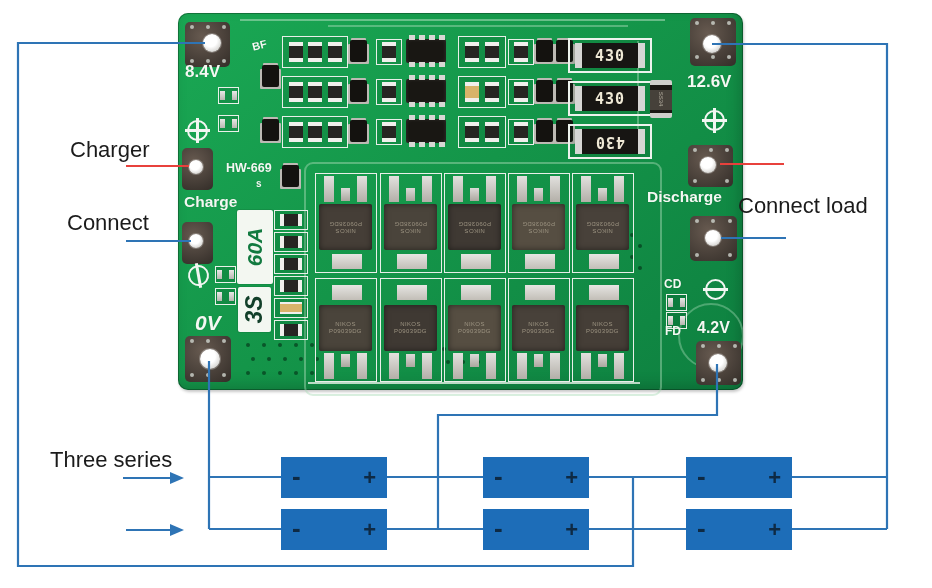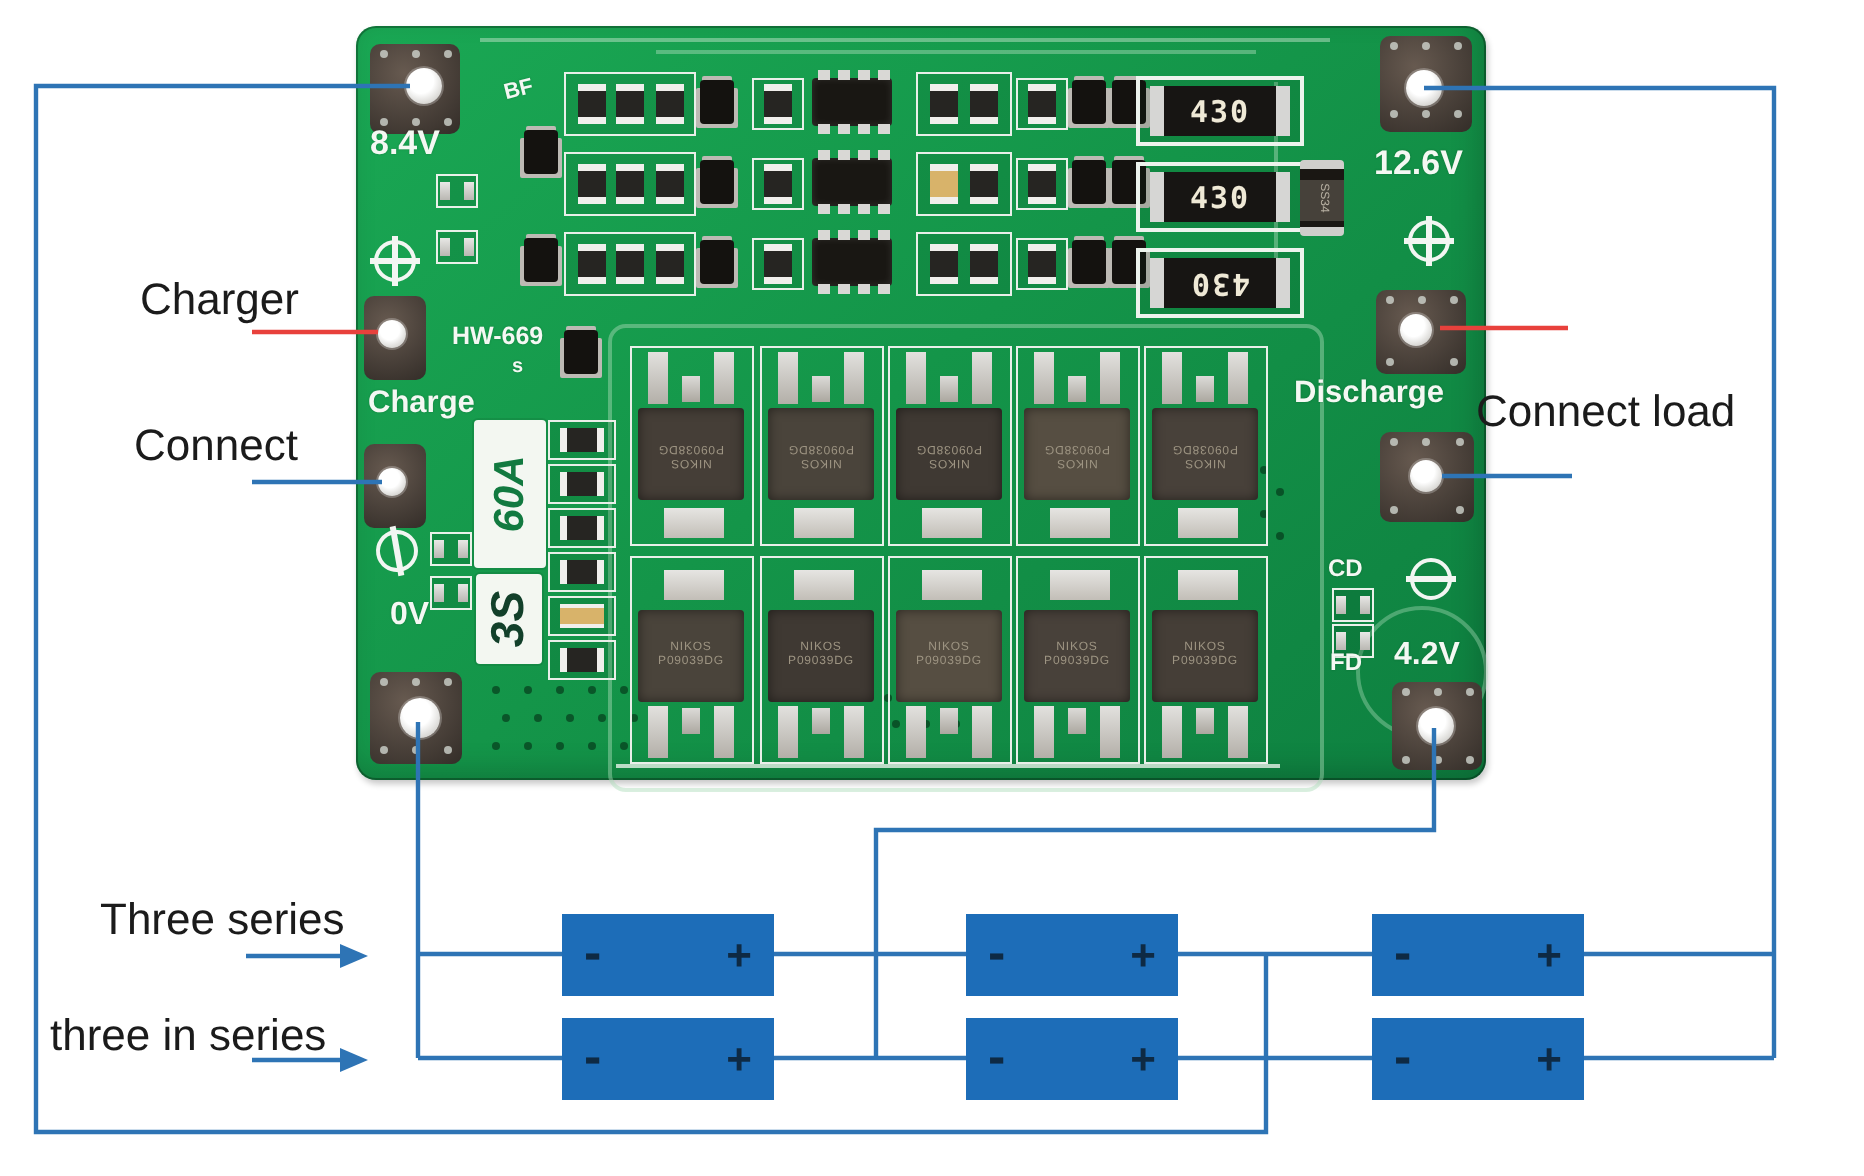--- a/index.html
+++ b/index.html
@@ -146,21 +146,21 @@
       </div>
     <div class="sym minus" style="left:10px;top:252px;transform:rotate(80deg);">
         <i class="h"></i>
       </div>
     <div class="sym minus" style="left:527px;top:266px;">
         <i class="h"></i>
       </div>
 
     <div class="silk" style="left:7px;top:49px;font-size:17px;">8.4V</div>
     <div class="silk" style="left:509px;top:59px;font-size:17px;">12.6V</div>
-    <div class="silk" style="left:17px;top:286px;font-size:16px;">0V</div>
+    <div class="silk" style="left:17px;top:298px;font-size:21px;font-style:italic;">0V</div>
     <div class="silk" style="left:519px;top:306px;font-size:16px;">4.2V</div>
     <div class="silk" style="left:74px;top:26px;font-size:11px;transform:rotate(-14deg);">BF</div>
     <div class="silk" style="left:48px;top:148px;font-size:12.5px;">HW-669</div>
     <div class="silk" style="left:78px;top:165px;font-size:10px;">s</div>
     <div class="silk" style="left:6px;top:180px;font-size:15.5px;">Charge</div>
     <div class="silk" style="left:469px;top:175px;font-size:15.5px;">Discharge</div>
     <div class="silk" style="left:486px;top:264px;font-size:12px;">CD</div>
     <div class="silk" style="left:487px;top:311px;font-size:12px;">FD</div>
 
     <div class="fp2" style="left:488px;top:281px;">
@@ -504,14 +504,13 @@
       <div class="battery" style="left:686px;top:509px;">
         <span class="bminus">-</span>
         <span class="bplus">+</span>
       </div>
     </div>
 
   <div class="note" style="left:70px;top:139px;">Charger</div>
   <div class="note" style="left:67px;top:212px;">Connect</div>
   <div class="note" style="left:50px;top:449px;">Three series</div>
   <div class="note" style="left:738px;top:195px;">Connect load</div>
-  <div class="note" style="left:25px;top:507px;">three in series</div>
 </div>
 
 </body></html>

